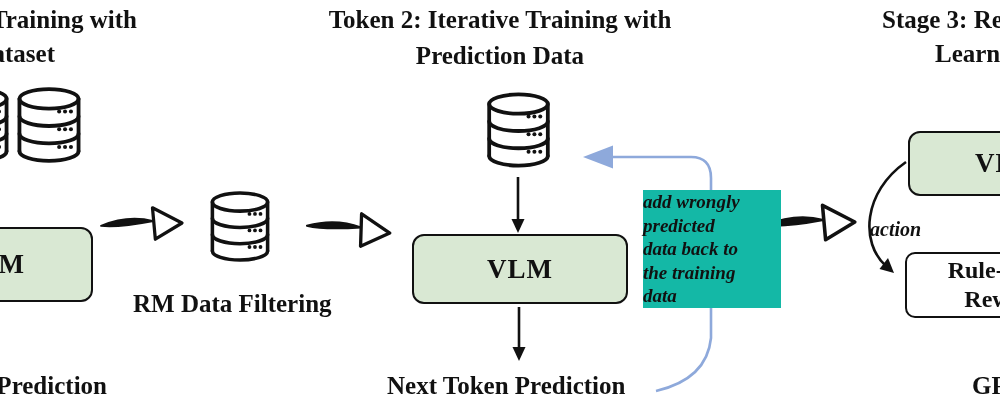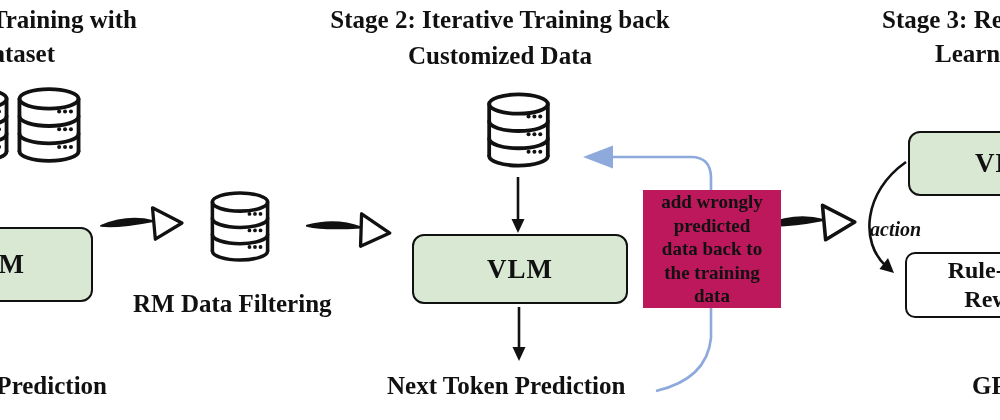--- a/index.html
+++ b/index.html
@@ -16,22 +16,22 @@
     display:flex;align-items:center;justify-content:center;
     font-size:27px;letter-spacing:1px;box-sizing:border-box;
   }
   .reward-box{
     background:#fff;border:2.5px solid #111;border-radius:10px;
     display:flex;flex-direction:column;align-items:center;justify-content:center;
     font-size:24px;line-height:29px;box-sizing:border-box;text-align:center;
   }
   .caption{font-size:25px;}
   .note{
-    font-size:19px;line-height:23.5px;text-align:center;
-    white-space:pre-line;background:#be185d;
+    font-size:19px;line-height:23.5px;font-style:italic;
+    white-space:pre-line;background:#14b8a6;
   }
   .action-label{font-size:20px;font-style:italic;}
   svg{display:block;overflow:visible;}
   .overlay{pointer-events:none;}
 </style>
 </head>
 <body>
 
 <div class="stage">
 
@@ -109,22 +109,22 @@
   <div class="abs caption nowrap" style="top:372px;right:893px;">Next Token Prediction</div>
 
   <span class="abs" style="left:304px;top:207px;transform:rotate(7deg);">
     <svg width="90" height="42" viewBox="0 0 92 42">
       <path d="M3,24 C22,16 42,15 58,19 C42,22 20,26 3,24 Z" fill="#111" stroke="#111" stroke-width="2" stroke-linejoin="round"></path>
       <path d="M57,5 L88,21 L60,38 Z" fill="#fff" stroke="#111" stroke-width="3.4" stroke-linejoin="round"></path>
     </svg>
   </span>
 
   <div class="abs title-block" style="left:308px;top:2px;width:384px;">
-    <div class="title">Stage 2: Iterative Training back</div>
-    <div class="title">Customized Data</div>
+    <div class="title">Token 2: Iterative Training with</div>
+    <div class="title">Prediction Data</div>
   </div>
 
   <span class="abs" style="left:485px;top:92px;">
     <svg width="67" height="76" viewBox="0 0 80 90">
       <ellipse cx="40" cy="14" rx="35" ry="11.5" fill="#fff" stroke="#111" stroke-width="4.5"></ellipse>
       <path d="M5,14 V76 M75,14 V76" fill="none" stroke="#111" stroke-width="4.5" stroke-linecap="round"></path>
       <path d="M5,34.7 A35,11.5 0 0 0 75,34.7 M5,55.3 A35,11.5 0 0 0 75,55.3 M5,76 A35,11.5 0 0 0 75,76" fill="none" stroke="#111" stroke-width="4.5" stroke-linecap="round"></path>
       <g fill="#111">
           <circle cx="52" cy="29" r="2.4"></circle>
           <circle cx="59" cy="29" r="2.4"></circle>

